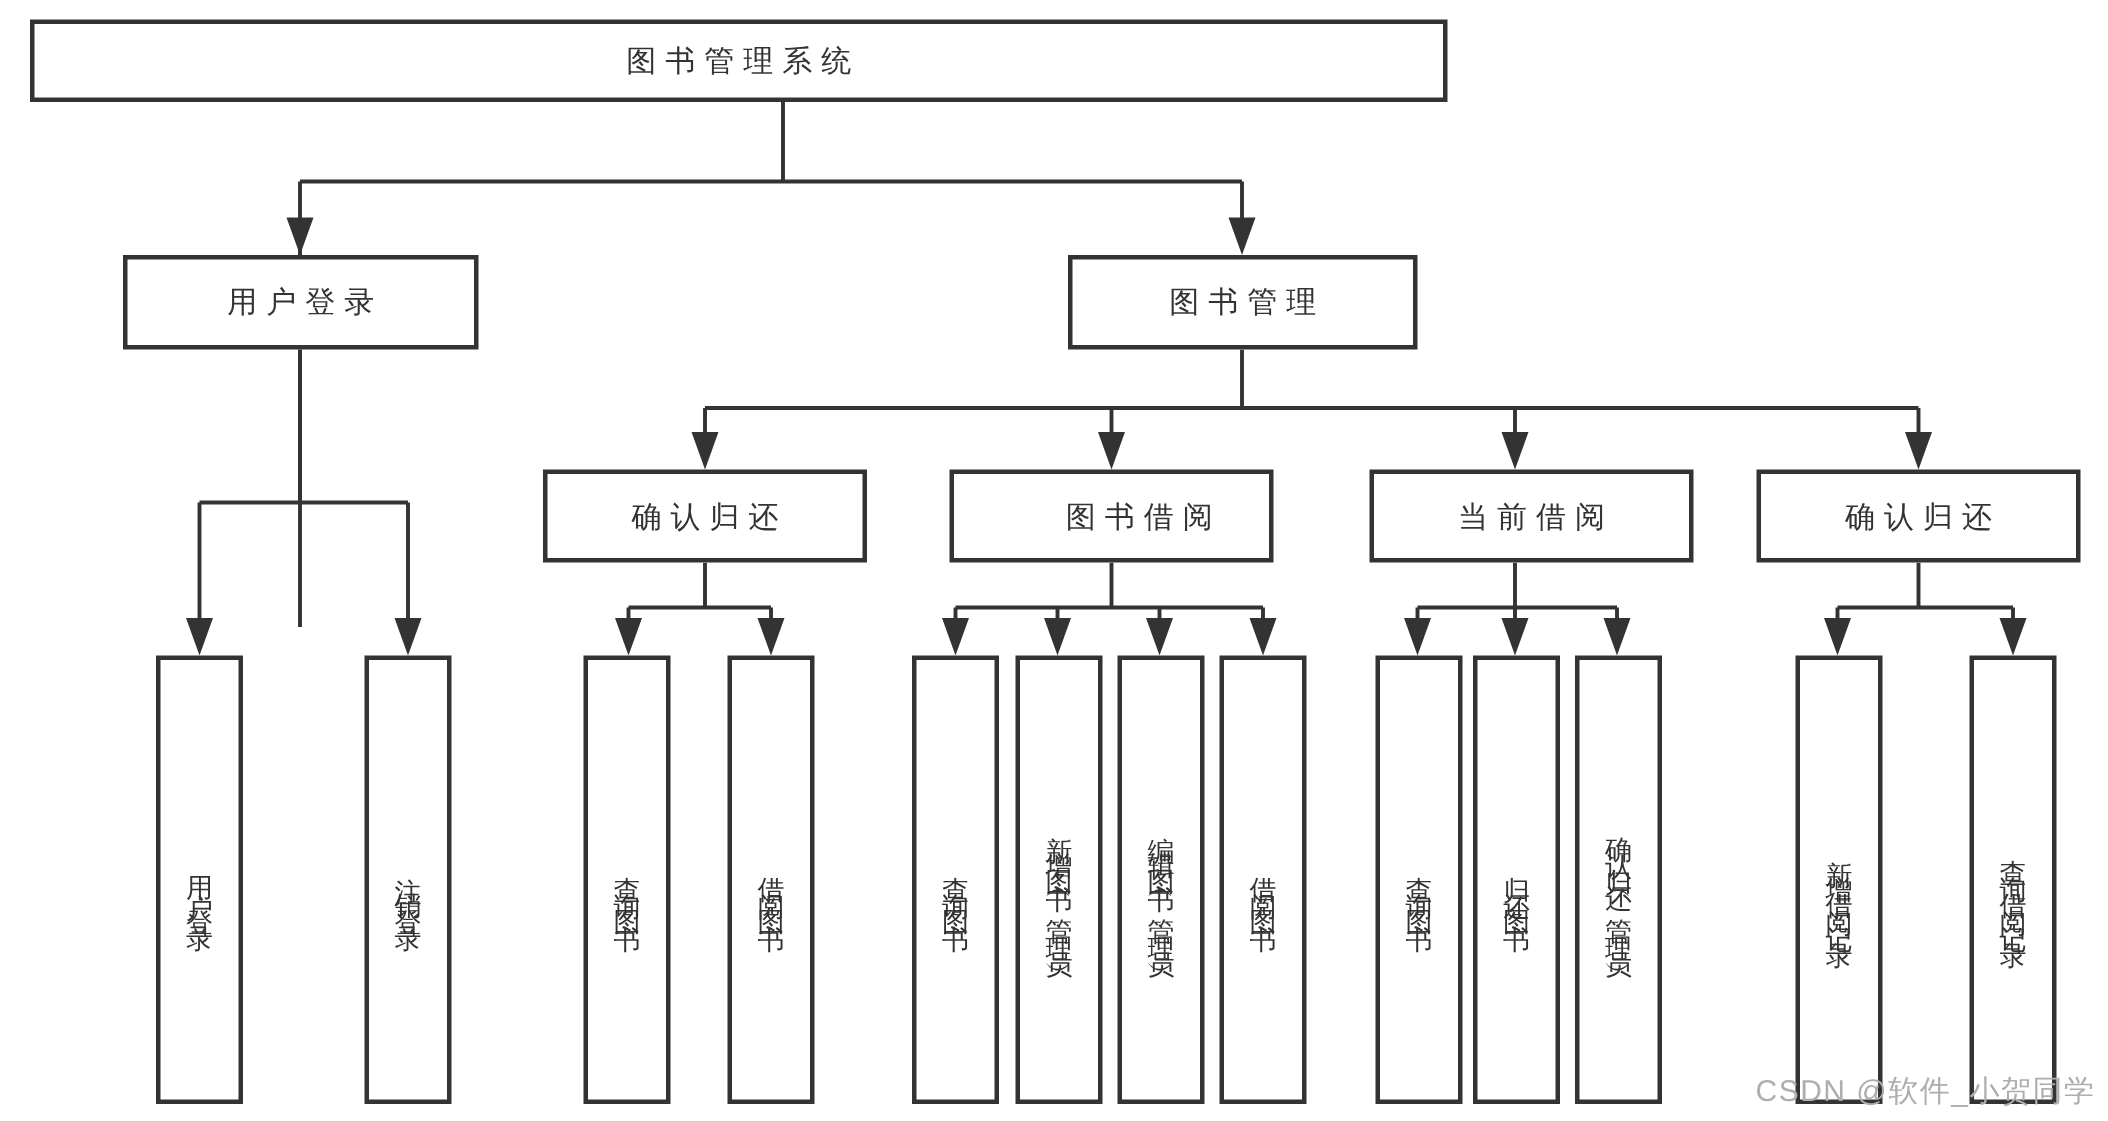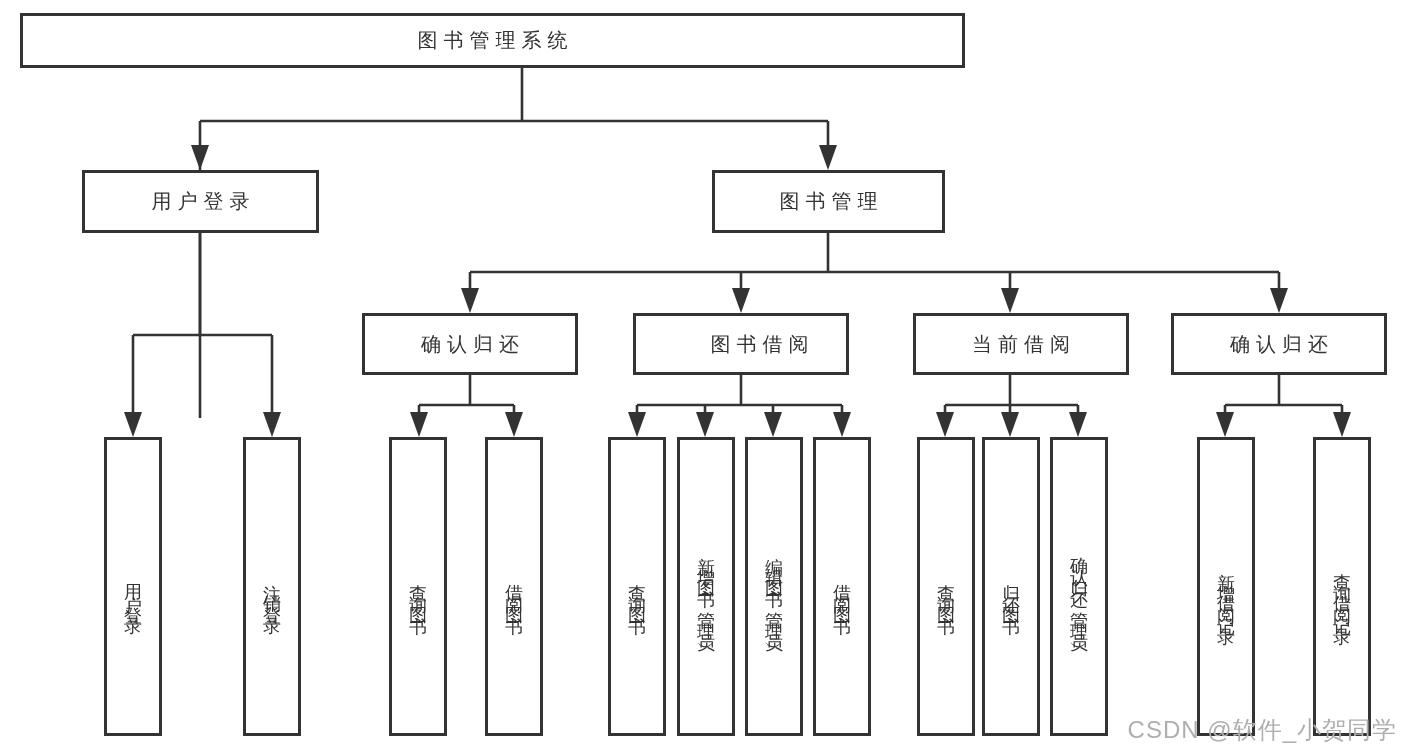--- a/index.html
+++ b/index.html
@@ -11,21 +11,21 @@
   .node{
     position:absolute;box-sizing:border-box;background:#fff;border:3px solid #333;
     display:flex;align-items:center;justify-content:center;z-index:1;
   }
   .hbox span{font-size:20px;letter-spacing:6px;margin-right:-6px;white-space:nowrap;color:#333;}
   .vbox span{
     writing-mode:vertical-rl;font-size:18px;letter-spacing:11px;margin-bottom:-11px;
     white-space:nowrap;color:#333;
   }
   .watermark{
-    position:absolute;top:714px;right:8px;z-index:2;font-size:24px;color:#aeaeae;
+    position:absolute;top:714px;right:8px;z-index:2;font-size:20px;color:#aeaeae;
     letter-spacing:1px;white-space:nowrap;
   }
 </style>
 </head>
 <body>
 
 <div id="canvas">
 
   <svg id="wires" width="1405" height="747" viewBox="0 0 1405 747">
     <g stroke="#333" stroke-width="2.6" fill="none">

